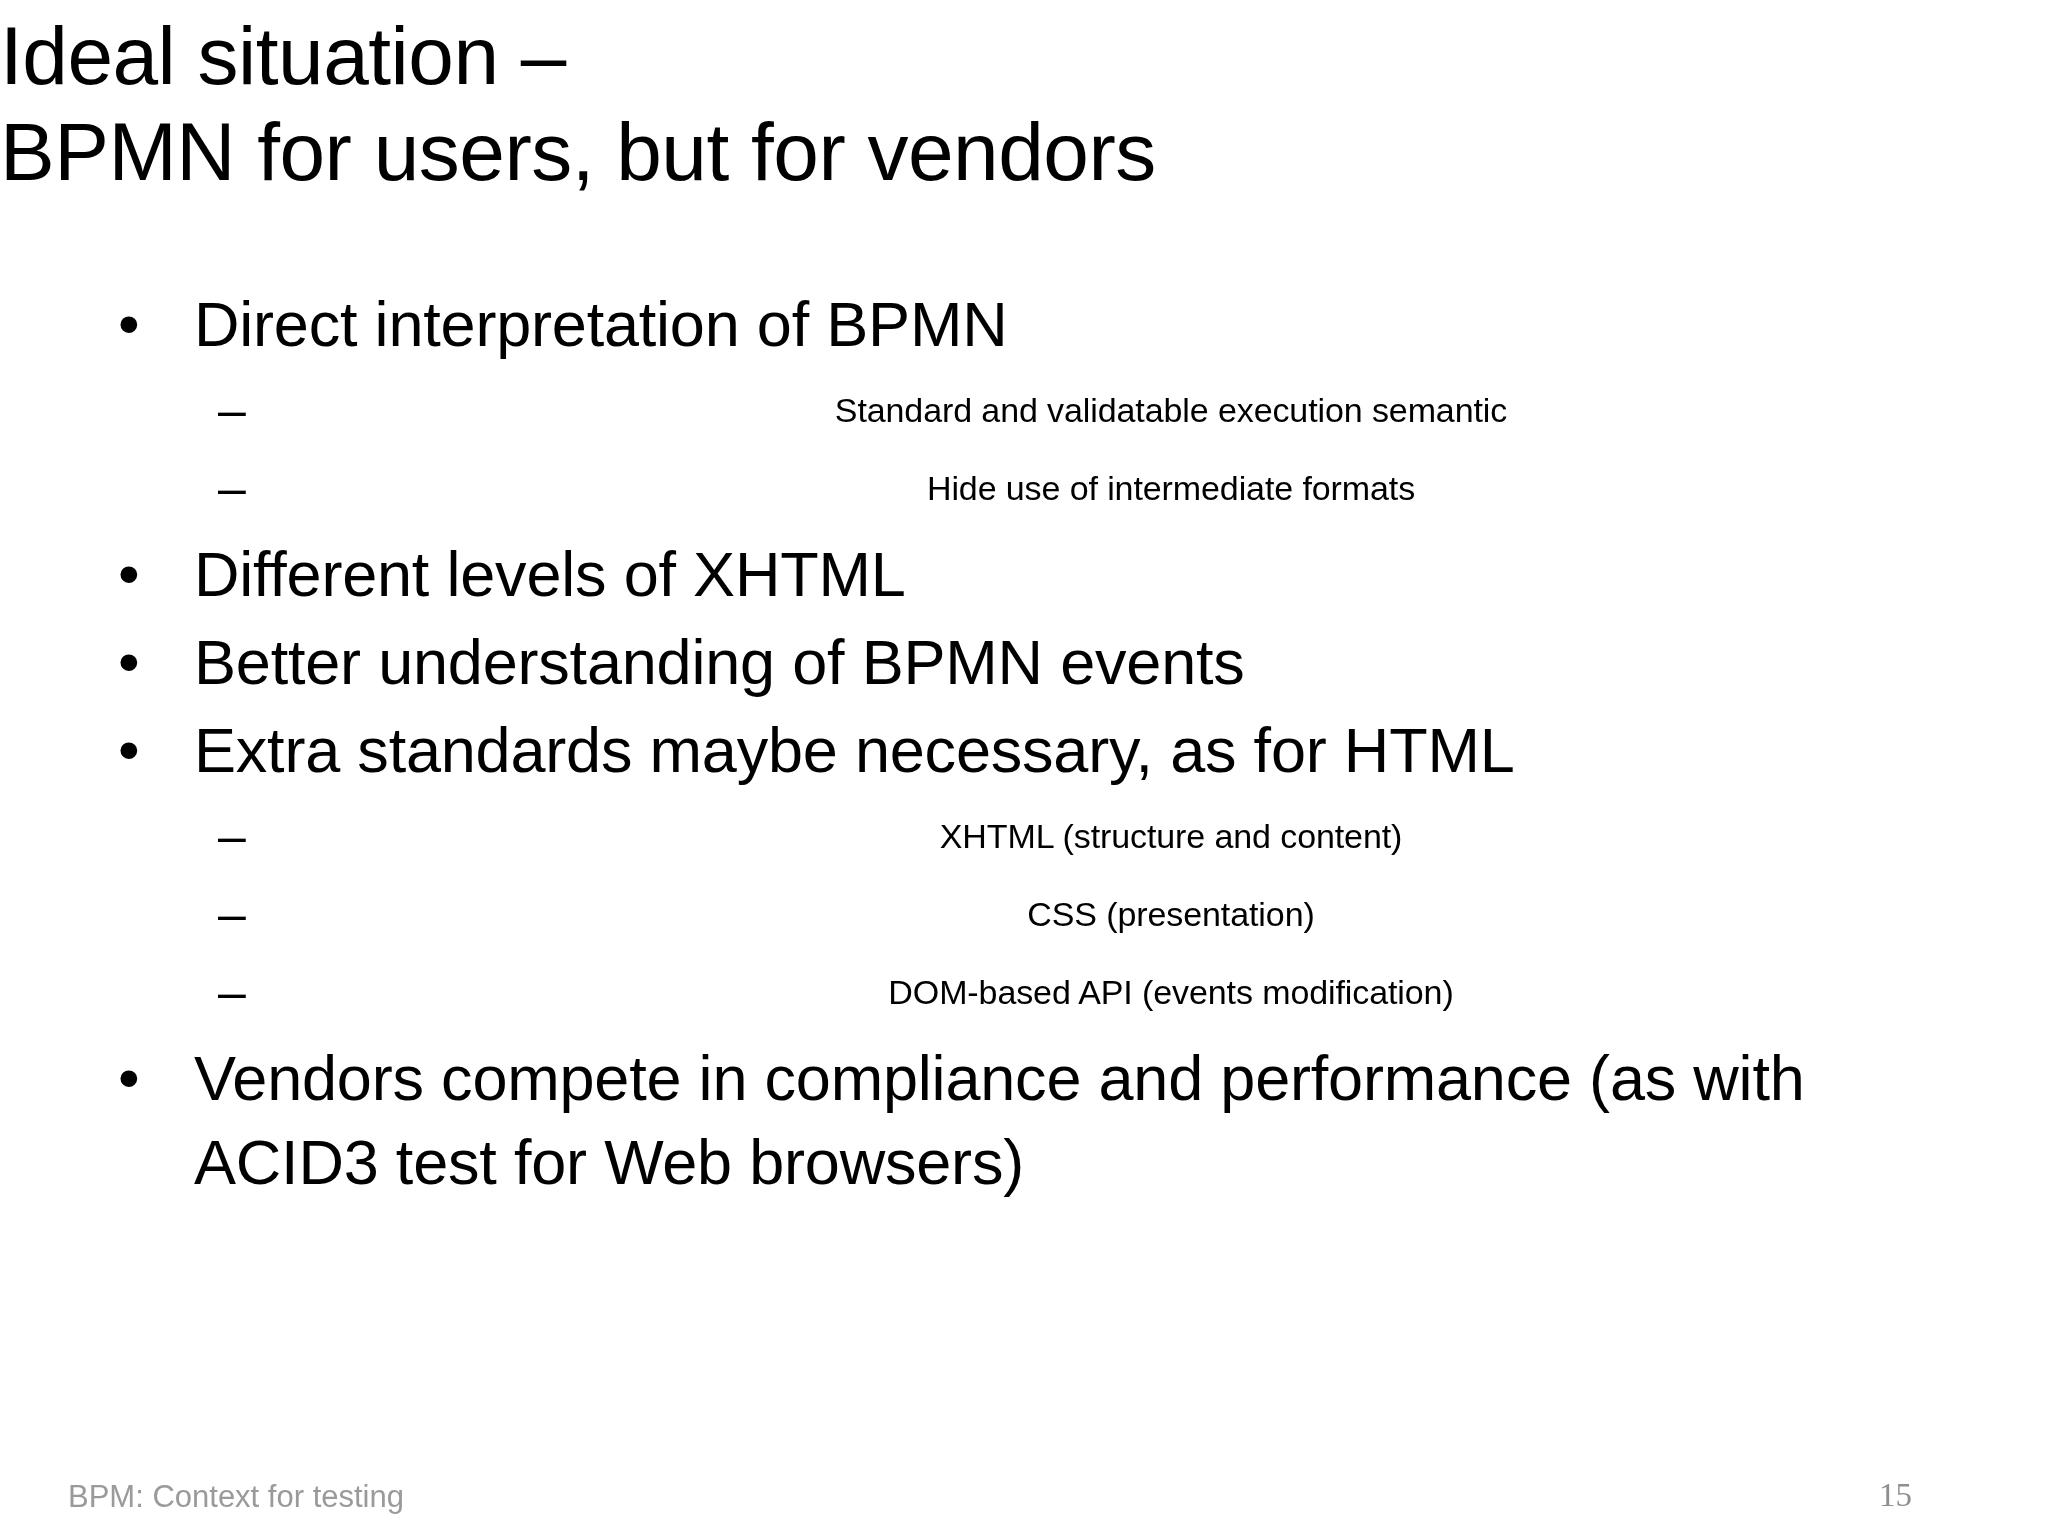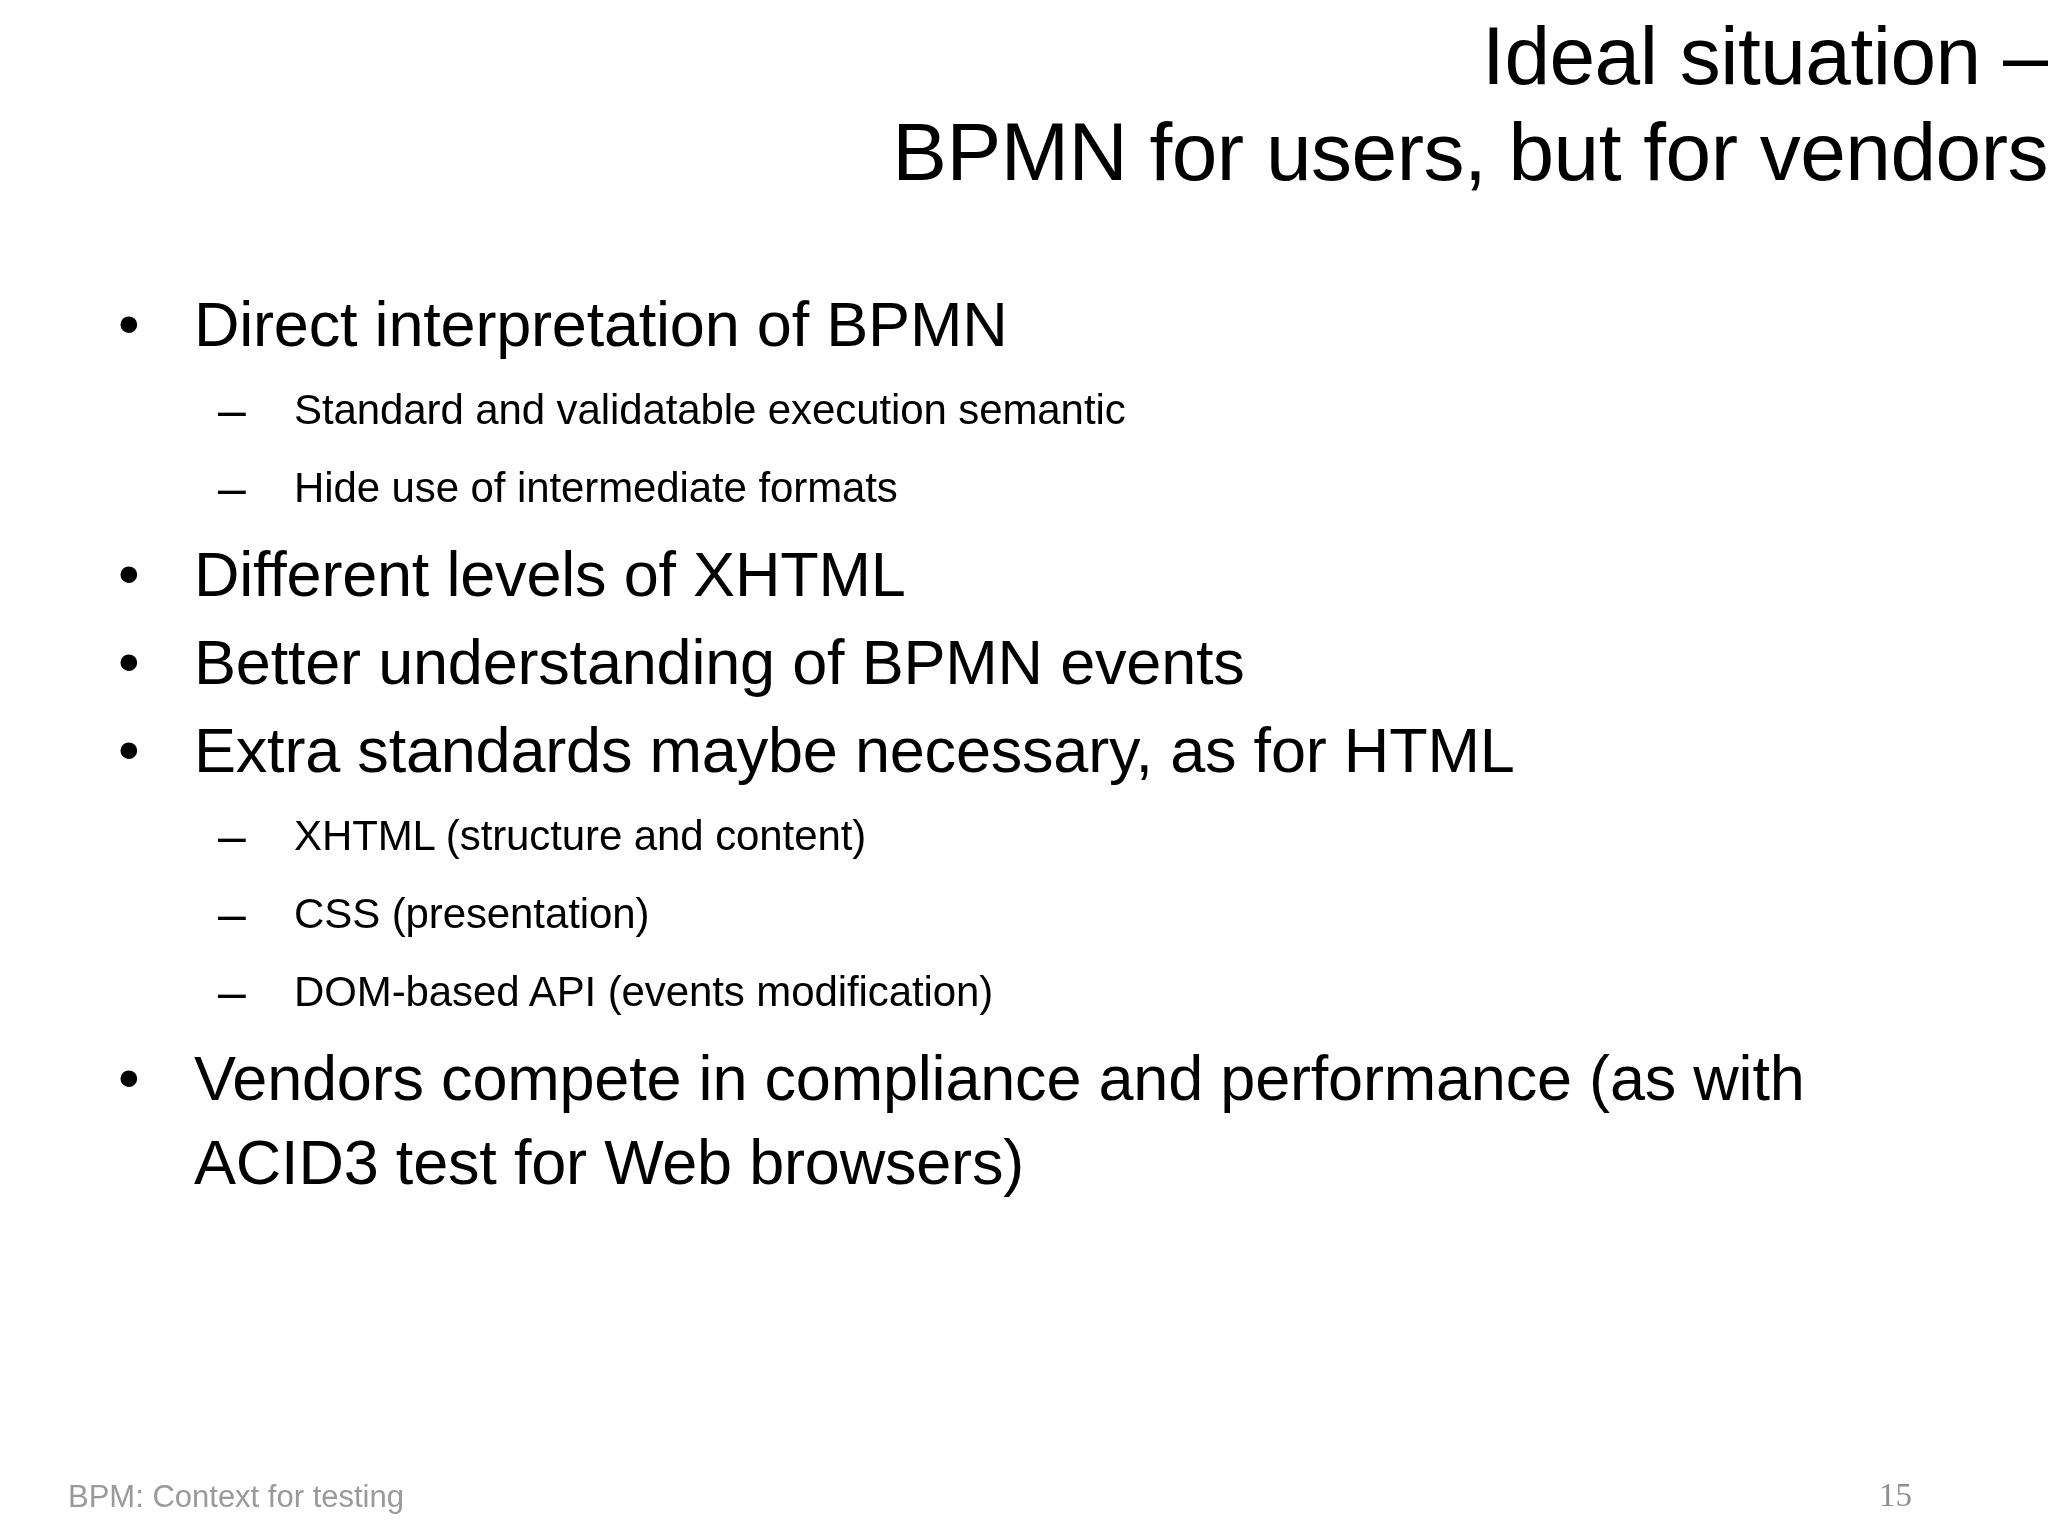--- a/index.html
+++ b/index.html
@@ -22,21 +22,21 @@
     background: #ffffff;
     box-sizing: border-box;
   }
 
   
   .title-block {
     position: absolute;
     left: 0;
     top: 8px;
     width: 2048px;
-    text-align: right;
+    text-align: left;
   }
   .title-line {
     font-family: "Liberation Sans", sans-serif;
     font-size: 82px;
     line-height: 96px;
     font-weight: 400;
     letter-spacing: -0.5px;
     color: #000000;
     white-space: nowrap;
   }
@@ -81,24 +81,25 @@
   .lvl2 .marker {
     flex: 0 0 auto;
     width: 76px;
     font-size: 50px;
     line-height: 76px;
     text-align: left;
     color: #000000;
   }
   .lvl2 .txt {
     flex: 1 1 auto;
-    font-size: 42px;
+    font-size: 34px;
     line-height: 76px;
     letter-spacing: -0.1px;
     color: #000000;
+    text-align: center;
   }
 
   
   .gap-top-sm { margin-top: 6px; }
 
   
   .footer-left {
     position: absolute;
     left: 68px;
     bottom: 20px;

